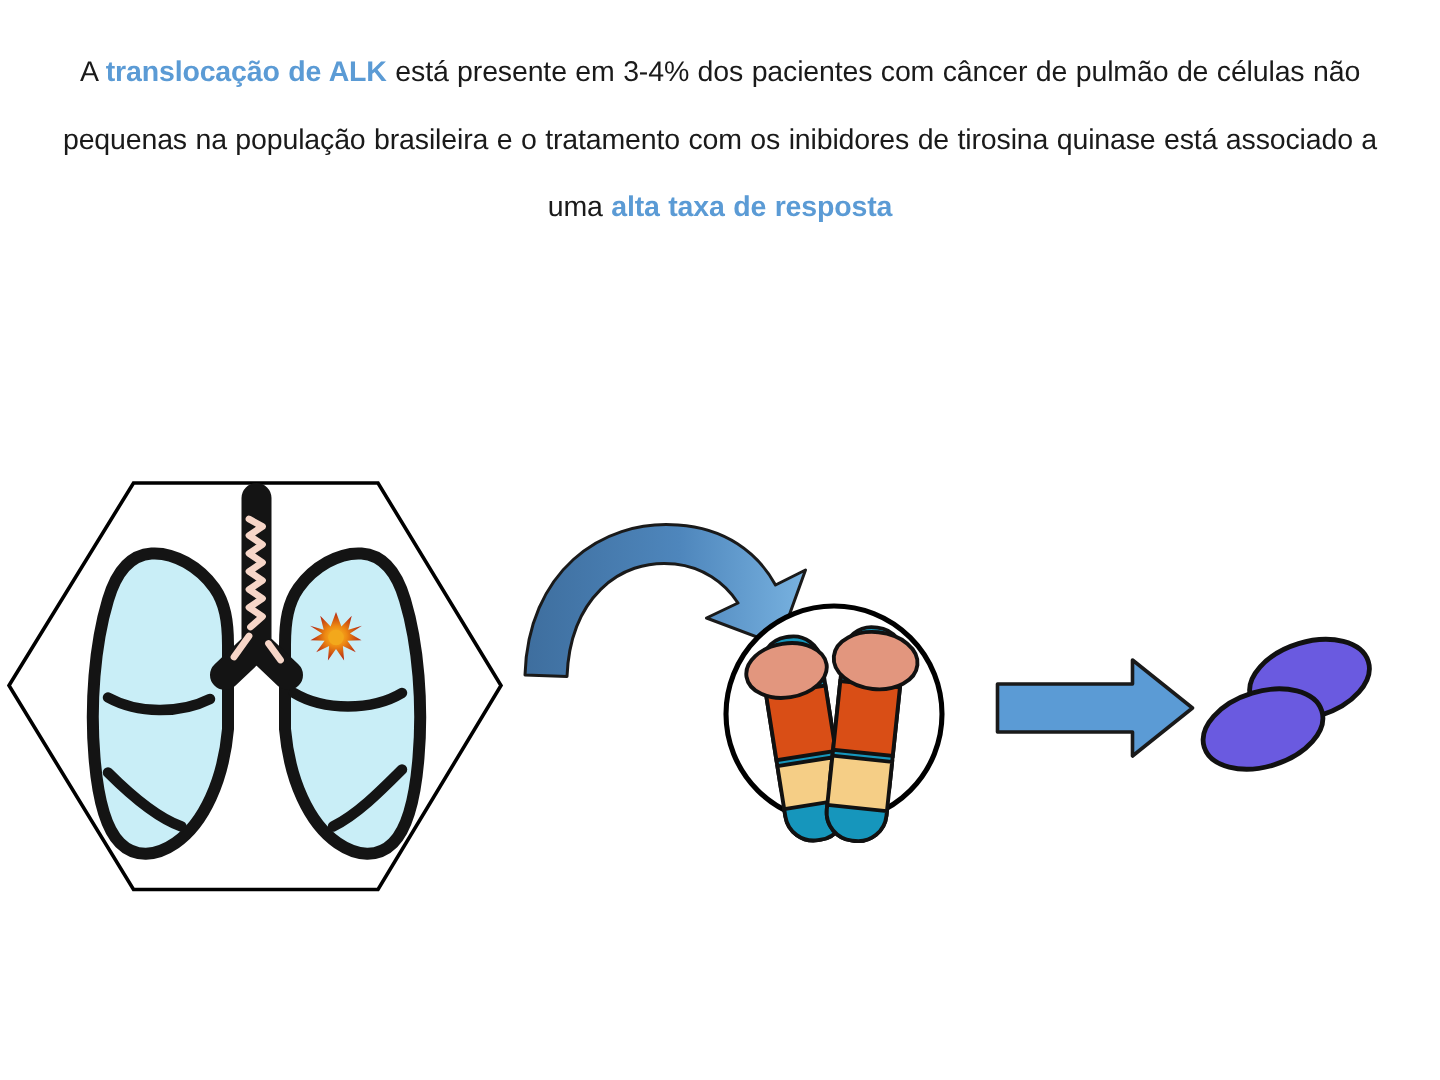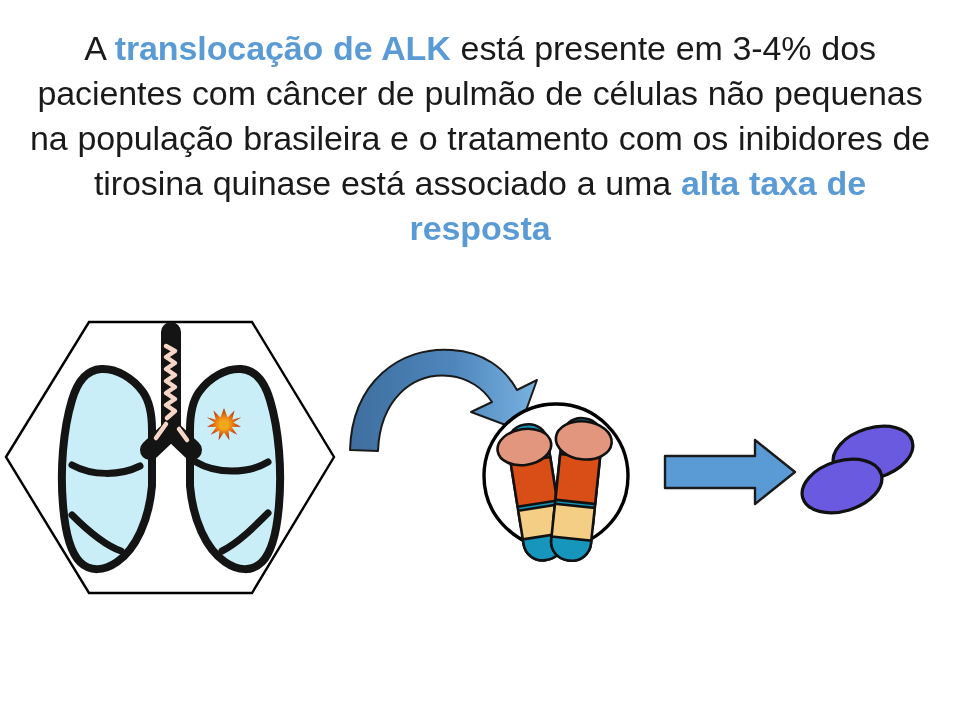--- a/index.html
+++ b/index.html
@@ -17,21 +17,21 @@
     background: #ffffff;
   }
 
   
   #headline {
     position: absolute;
     left: 22px;
     top: 26px;
     width: 916px;
     text-align: center;
-    font-size: 34px;
+    font-size: 19px;
     line-height: 45px;
     color: #1a1a1a;
     font-family: "Liberation Sans", sans-serif;
     letter-spacing: -0.1px;
     word-spacing: 0.5px;
   }
   .hl {
     color: #5B9BD5;
     font-weight: bold;
   }

